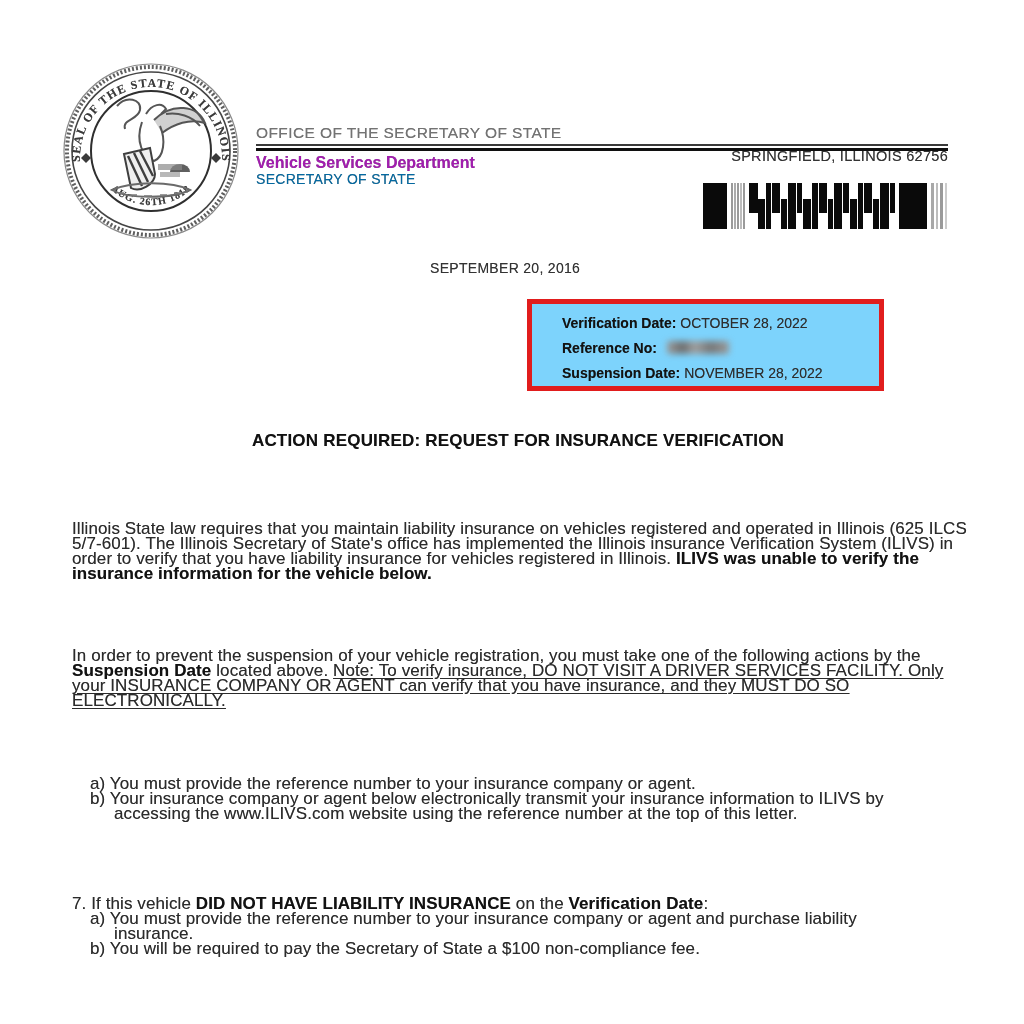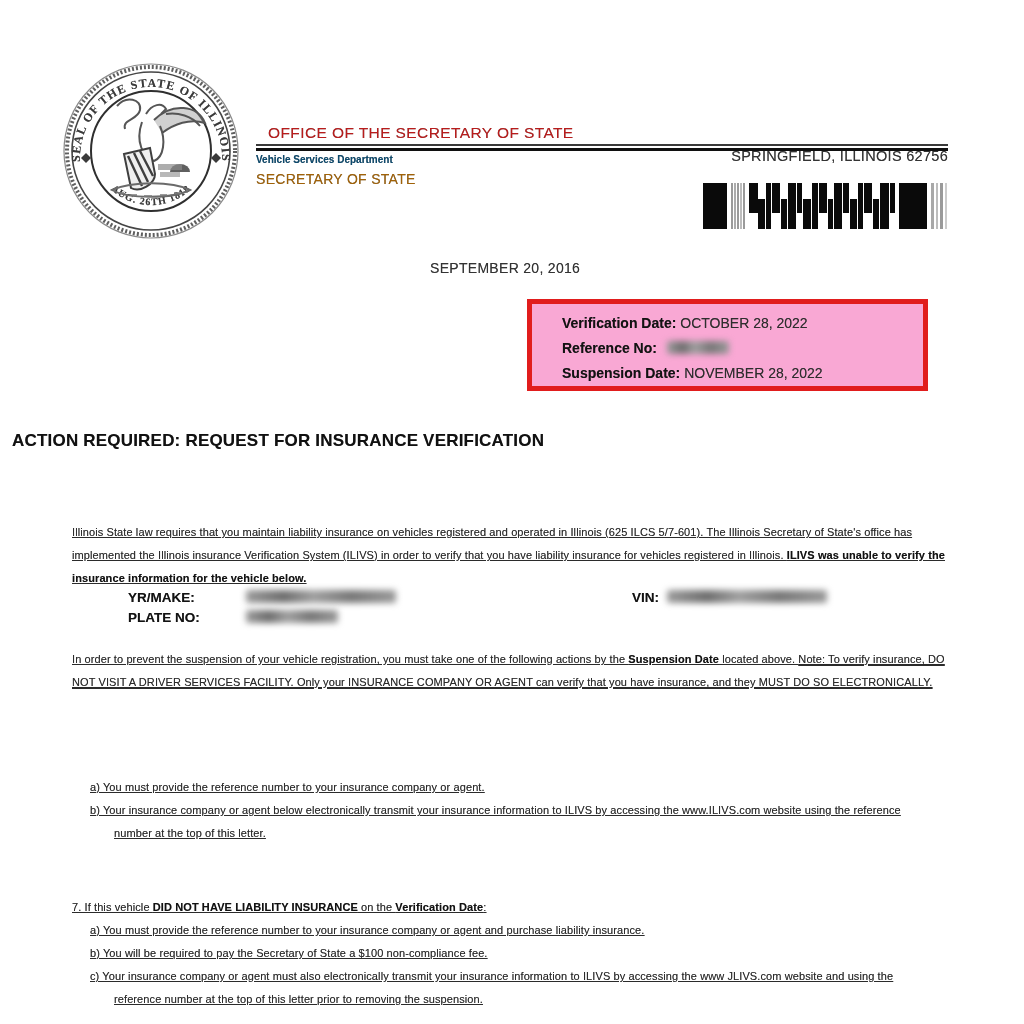--- a/index.html
+++ b/index.html
@@ -5,47 +5,47 @@
   html,body{margin:0;padding:0;background:#ffffff;}
   .page{
     position:relative;width:1024px;height:1024px;background:#ffffff;
     font-family:"Liberation Sans", sans-serif;color:#2b2b2b;overflow:hidden;
     text-shadow:0 0 .5px rgba(45,45,45,.55);
   }
   .abs{position:absolute;}
   .b{font-weight:bold;color:#121212;}
   .u{text-decoration:underline;text-underline-offset:2px;}
   
-  .office{left:256px;top:124px;font-size:15.5px;letter-spacing:.4px;color:#b91c1c;margin-left:12px;}
+  .office{left:256px;top:124px;font-size:15.5px;letter-spacing:.4px;color:#737373;}
   .rule-thin{left:256px;top:144px;width:692px;height:2px;background:#3a3a3a;}
   .rule-thick{left:256px;top:148px;width:692px;height:3px;background:#101010;}
-  .dept{left:256px;top:154px;font-size:10px;font-weight:bold;color:#0c4a6e;}
-  .secretary{left:256px;top:171px;font-size:14px;color:#a16207;letter-spacing:.3px;}
+  .dept{left:256px;top:154px;font-size:16px;font-weight:bold;color:#a21caf;}
+  .secretary{left:256px;top:171px;font-size:14px;color:#0369a1;letter-spacing:.3px;}
   .city{left:560px;top:148px;width:388px;text-align:right;font-size:14.5px;color:#333;letter-spacing:.3px;}
   .barcode{left:703px;top:183px;}
   
   .letter-date{left:430px;top:260px;font-size:14px;color:#333;letter-spacing:.3px;}
   .info-box{
-    left:527px;top:299px;width:401px;height:92px;box-sizing:border-box;
-    border:5px solid #e11d1d;background:#f9a8d4;padding:7px 0 0 30px;
+    left:527px;top:299px;width:357px;height:92px;box-sizing:border-box;
+    border:5px solid #e11d1d;background:#7dd3fc;padding:7px 0 0 30px;
   }
   .info-row{font-size:14px;line-height:25px;white-space:nowrap;}
   .info-row .lbl{font-weight:bold;color:#121212;}
   .info-row .val{color:#2e2e2e;}
   
   .redact{
     display:inline-block;vertical-align:middle;height:13px;border-radius:2px;
     background:linear-gradient(90deg,#9c9c9c 0%,#6d6d6d 25%,#a0a0a0 45%,#777 70%,#9a9a9a 100%);
     filter:blur(3px);margin-left:6px;margin-top:-3px;
   }
   
-  .title1{left:12px;top:431px;width:1012px;font-size:17px;font-weight:bold;color:#111;letter-spacing:.2px;}
+  .title1{left:12px;top:431px;width:1012px;text-align:center;font-size:17px;font-weight:bold;color:#111;letter-spacing:.2px;}
   .title2{left:12px;top:457px;width:1012px;text-align:center;font-size:16px;font-weight:bold;color:#111;}
   
-  .para{font-size:11px;line-height:23px;color:#2b2b2b;letter-spacing:.1px;text-decoration:underline;}
+  .para{font-size:17px;line-height:15px;color:#2b2b2b;letter-spacing:.1px;}
   .p1{left:72px;top:521px;width:896px;}
   .vehicle{left:72px;top:588px;width:896px;font-size:13.5px;line-height:20px;}
   .veh-label{display:inline-block;font-weight:bold;color:#121212;margin-left:56px;width:112px;}
   .vin-wrap{position:absolute;left:560px;top:0;}
   .vin-label{font-weight:bold;color:#121212;display:inline-block;margin-right:2px;}
   .p2{left:72px;top:648px;width:896px;}
   .item{left:72px;width:896px;}
   .item1{top:776px;}
   .item2{top:896px;}
   .sub{padding-left:42px;text-indent:-24px;max-width:790px;}
@@ -146,39 +146,27 @@
     <div class="info-row">
       <span class="lbl">Suspension Date:</span>
       <span class="val">NOVEMBER 28, 2022</span>
     </div>
   </div>
 
   <div class="abs title1">ACTION REQUIRED: REQUEST FOR INSURANCE VERIFICATION</div>
 
   <div class="abs para p1"><span>Illinois State law requires that you maintain liability insurance on vehicles registered and operated in Illinois (625 ILCS 5/7-601). The Illinois Secretary of State's office has implemented the Illinois insurance Verification System (ILIVS) in order to verify that you have liability insurance for vehicles registered in Illinois. </span><span class="b">ILIVS was unable to verify the insurance information for the vehicle below.</span></div>
 
-  <div class="abs vehicle">
-    <div>
-      <span class="veh-label">YR/MAKE:</span><span class="redact" style="width:150px"></span>
-      <span class="vin-wrap">
-        <span class="vin-label">VIN:</span><span class="redact" style="width:160px"></span>
-      </span>
-    </div>
-    <div>
-      <span class="veh-label">PLATE NO:</span><span class="redact" style="width:92px"></span>
-    </div>
-  </div>
 
   <div class="abs para p2"><span>In order to prevent the suspension of your vehicle registration, you must take one of the following actions by the </span><span class="b">Suspension Date</span><span> located above. </span><span class="u">Note: To verify insurance, DO NOT VISIT A DRIVER SERVICES FACILITY. Only your INSURANCE COMPANY OR AGENT can verify that you have insurance, and they MUST DO SO ELECTRONICALLY.</span></div>
 
   <div class="abs para item item1">
     <div class="sub">a) You must provide the reference number to your insurance company or agent.</div>
     <div class="sub">b) Your insurance company or agent below electronically transmit your insurance information to ILIVS by accessing the www.ILIVS.com website using the reference number at the top of this letter.</div>
   </div>
 
   <div class="abs para item item2">
     <div class="intro"><span>7. If this vehicle </span><span class="b">DID NOT HAVE LIABILITY INSURANCE</span><span> on the </span><span class="b">Verification Date</span><span>:</span></div>
     <div class="sub">a) You must provide the reference number to your insurance company or agent and purchase liability insurance.</div>
     <div class="sub">b) You will be required to pay the Secretary of State a $100 non-compliance fee.</div>
-    <div class="sub">c) Your insurance company or agent must also electronically transmit your insurance information to ILIVS by accessing the www JLIVS.com website and using the reference number at the top of this letter prior to removing the suspension.</div>
   </div>
 
 </div>
 
 </body></html>

